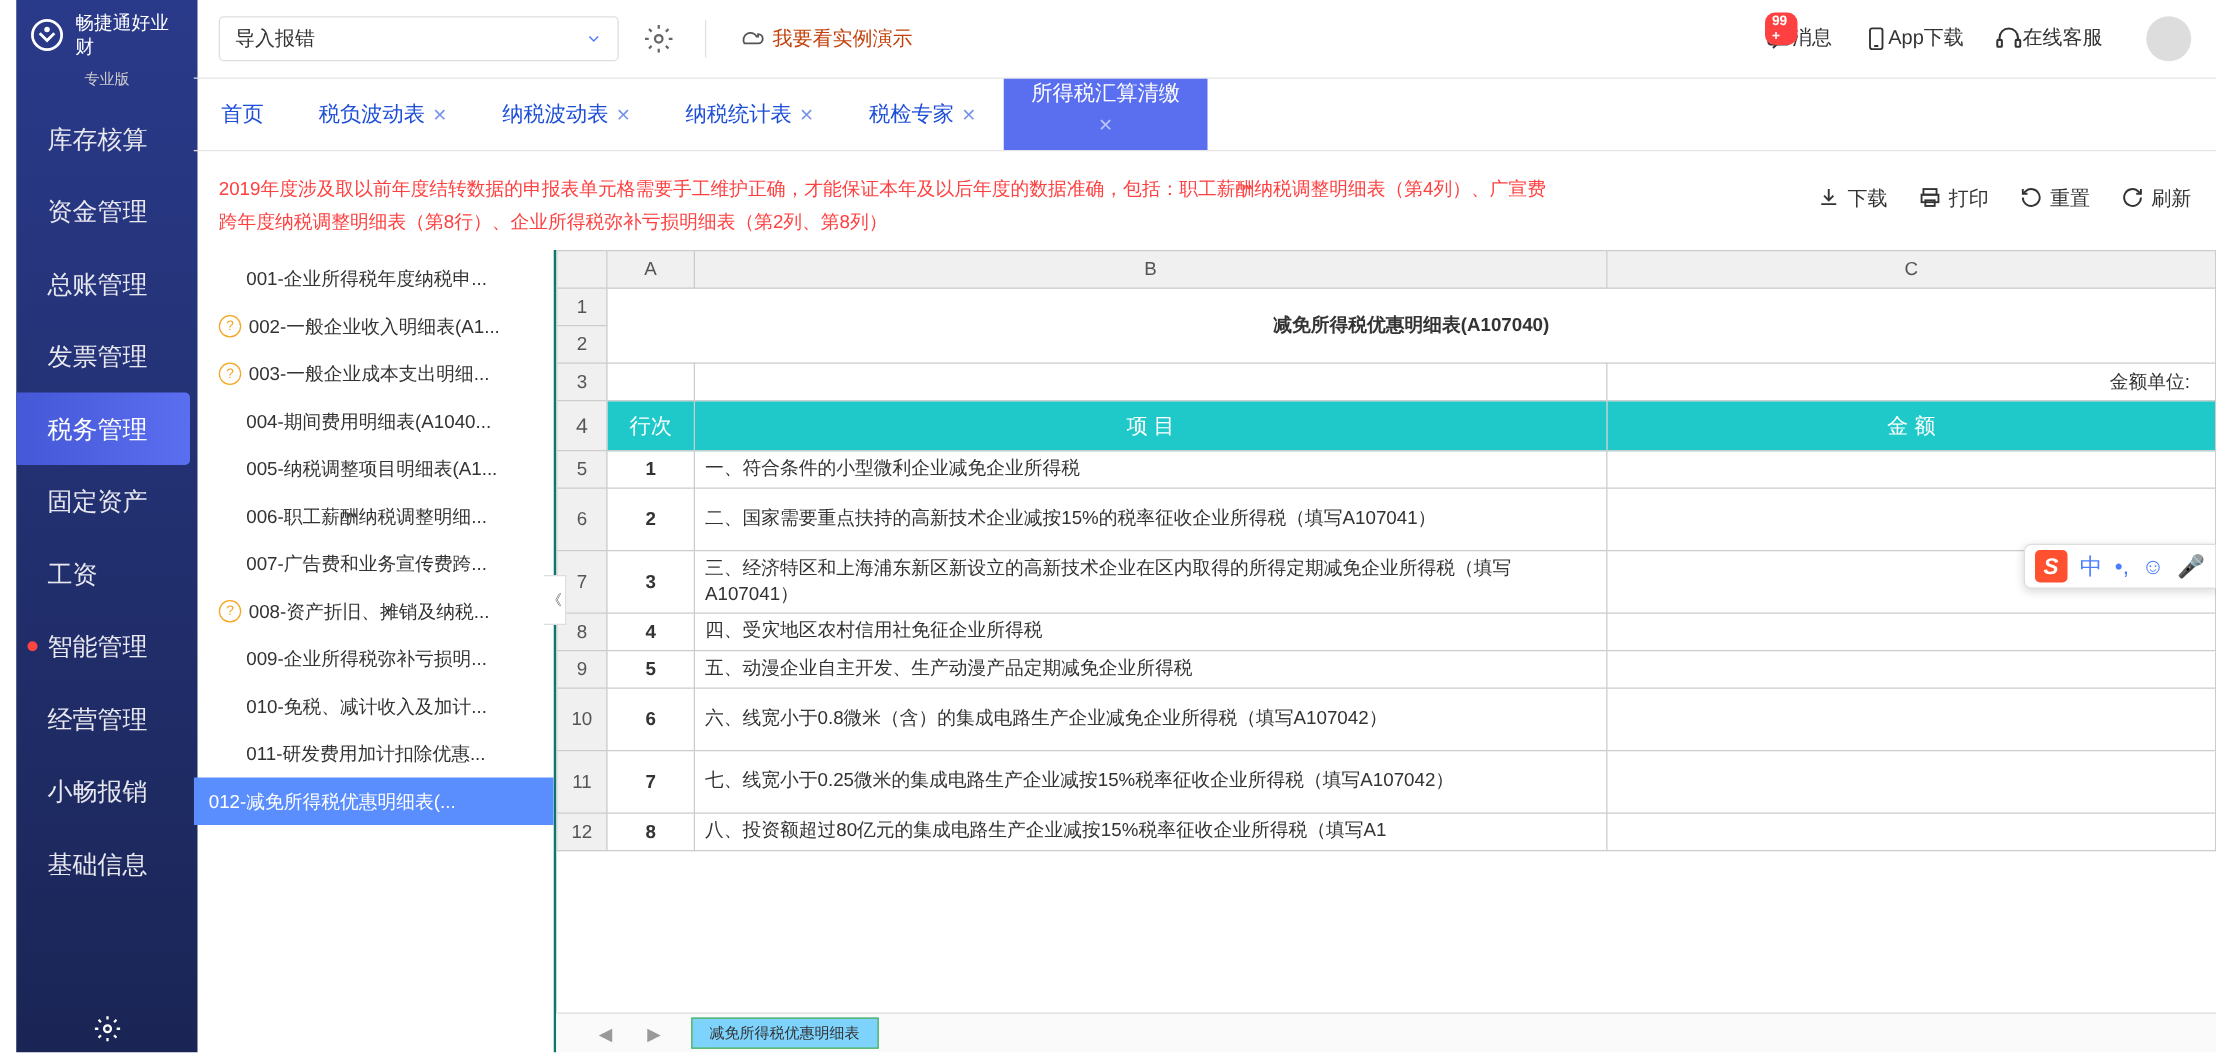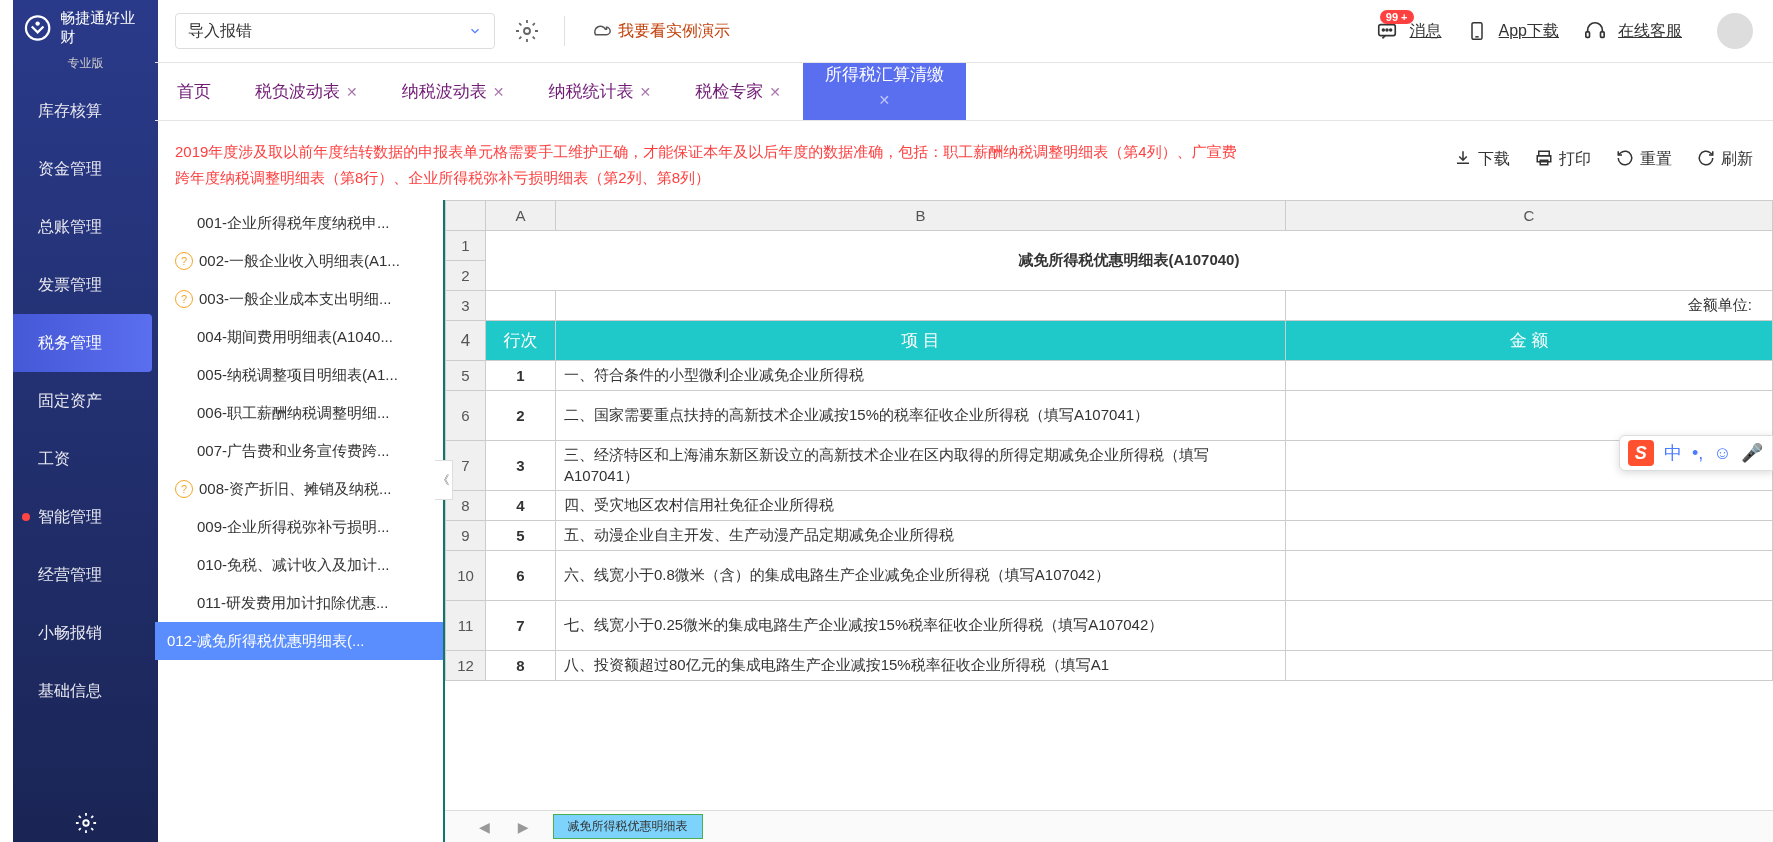--- a/index.html
+++ b/index.html
@@ -4,39 +4,39 @@
 <style>
 * { margin:0; padding:0; box-sizing:border-box; }
 body { font-family:"Microsoft YaHei","PingFang SC",sans-serif; font-size:14px; color:#333; background:#fff; overflow:hidden; width:1773px; height:842px; position:relative; }
 
 
 .sidebar { position:absolute; left:13px; top:0; width:145px; height:842px; background:linear-gradient(180deg,#2a3a8a 0%,#1a2555 100%); color:#fff; }
 .logo-area { height:55px; display:flex; align-items:center; padding:0 10px; gap:8px; }
 .logo-icon { width:30px; height:30px; }
 .logo-text { font-size:15px; font-weight:500; color:#fff; }
 .edition { text-align:center; font-size:12px; color:#ccc; padding-bottom:10px; }
-.menu-item { height:58px; display:flex; align-items:center; padding-left:25px; font-size:16px; cursor:pointer; color:#e8e8f0; }
+.menu-item { height:58px; display:flex; align-items:center; padding-left:25px; font-size:20px; cursor:pointer; color:#e8e8f0; }
 .menu-item.active { background:linear-gradient(90deg,#4558d6,#5a6ef0); color:#fff; border-radius:0 4px 4px 0; margin-right:6px;}
 .menu-item.smart::before { content:""; width:8px; height:8px; background:#ff4444; border-radius:50%; margin-right:8px; margin-left:-16px;}
 .gear-bottom { position:absolute; bottom:8px; left:50%; transform:translateX(-50%); font-size:20px; color:#fff; cursor:pointer;}
 
 
 .header { position:absolute; left:155px; top:0; right:0; height:63px; border-bottom:1px solid #e5e5e5; display:flex; align-items:center; padding:0 20px; gap:10px;}
 .search-sel { width:320px; height:36px; border:1px solid #ddd; border-radius:4px; display:flex; align-items:center; padding:0 12px; color:#333; font-size:16px; justify-content:space-between;}
 .gear-h { width:24px; height:24px; color:#666; cursor:pointer; margin-left:10px;}
 .divider-v { width:1px; height:30px; background:#e0e0e0; margin:0 15px;}
 .demo { display:flex; align-items:center; gap:6px; color:#c2410c; font-size:16px; cursor:pointer;}
 .header-right { margin-left:auto; display:flex; align-items:center; gap:25px;}
-.h-icon-btn { display:flex; align-items:center; gap:12px; font-size:16px; color:#333; cursor:pointer; position:relative;text-decoration:underline;}
+.h-icon-btn { display:flex; gap:0; font-size:16px; color:#333; cursor:pointer; position:relative;}
 .badge99 { position:absolute; top:-10px; right:28px; background:#ff4040; color:#fff; font-size:11px; padding:1px 6px; border-radius:8px; font-weight:bold;}
 .avatar { width:36px; height:36px; background:#ddd; border-radius:50%; margin-left:10px;}
 
 
 .tabs { position:absolute; left:155px; top:63px; right:0; height:58px; display:flex; align-items:stretch; border-bottom:1px solid #e5e5e5; }
-.tab { padding:0 22px; display:flex; align-items:center; gap:6px; font-size:17px; color:#701a75; cursor:pointer; border-right:0px solid transparent;}
+.tab { padding:0 22px; display:flex; align-items:center; gap:6px; font-size:17px; color:#1d4ed8; cursor:pointer; border-right:0px solid transparent;}
 .tab.active { background:#5a6ef0; color:#fff;flex-direction:column;}
 .tab .close { font-size:14px; opacity:.6; cursor:pointer;}
 
 
 .content { position:absolute; left:155px; top:121px; right:0; bottom:0; display:flex; flex-direction:column;}
 .notice-row { display:flex; padding:18px 20px 10px 20px; align-items:flex-start; gap:20px;}
 .notice { color:#ff4040; font-size:15px; line-height:1.7; flex:1; max-width:1070px;}
 .toolbar { display:flex; align-items:center; gap:25px; color:#333; font-size:16px; margin-left:auto; white-space:nowrap; padding-top:10px;}
 .tool-btn { display:flex; align-items:flex-start; gap:6px; cursor:pointer;}
 

